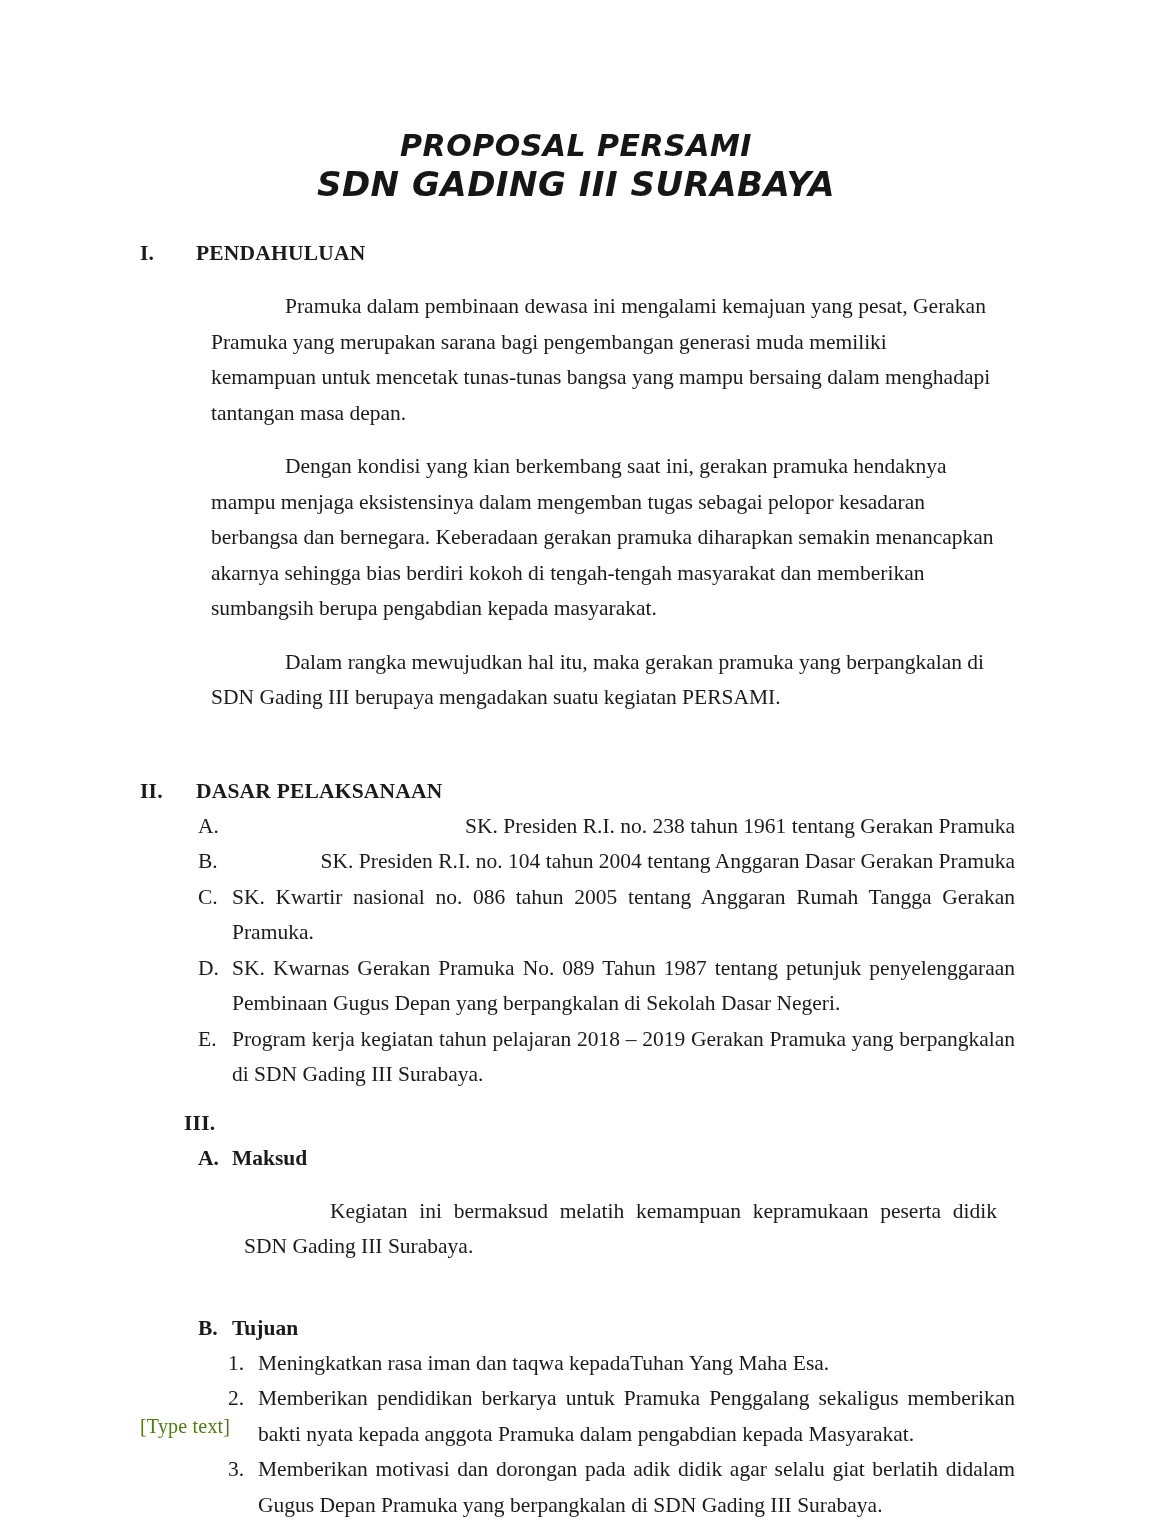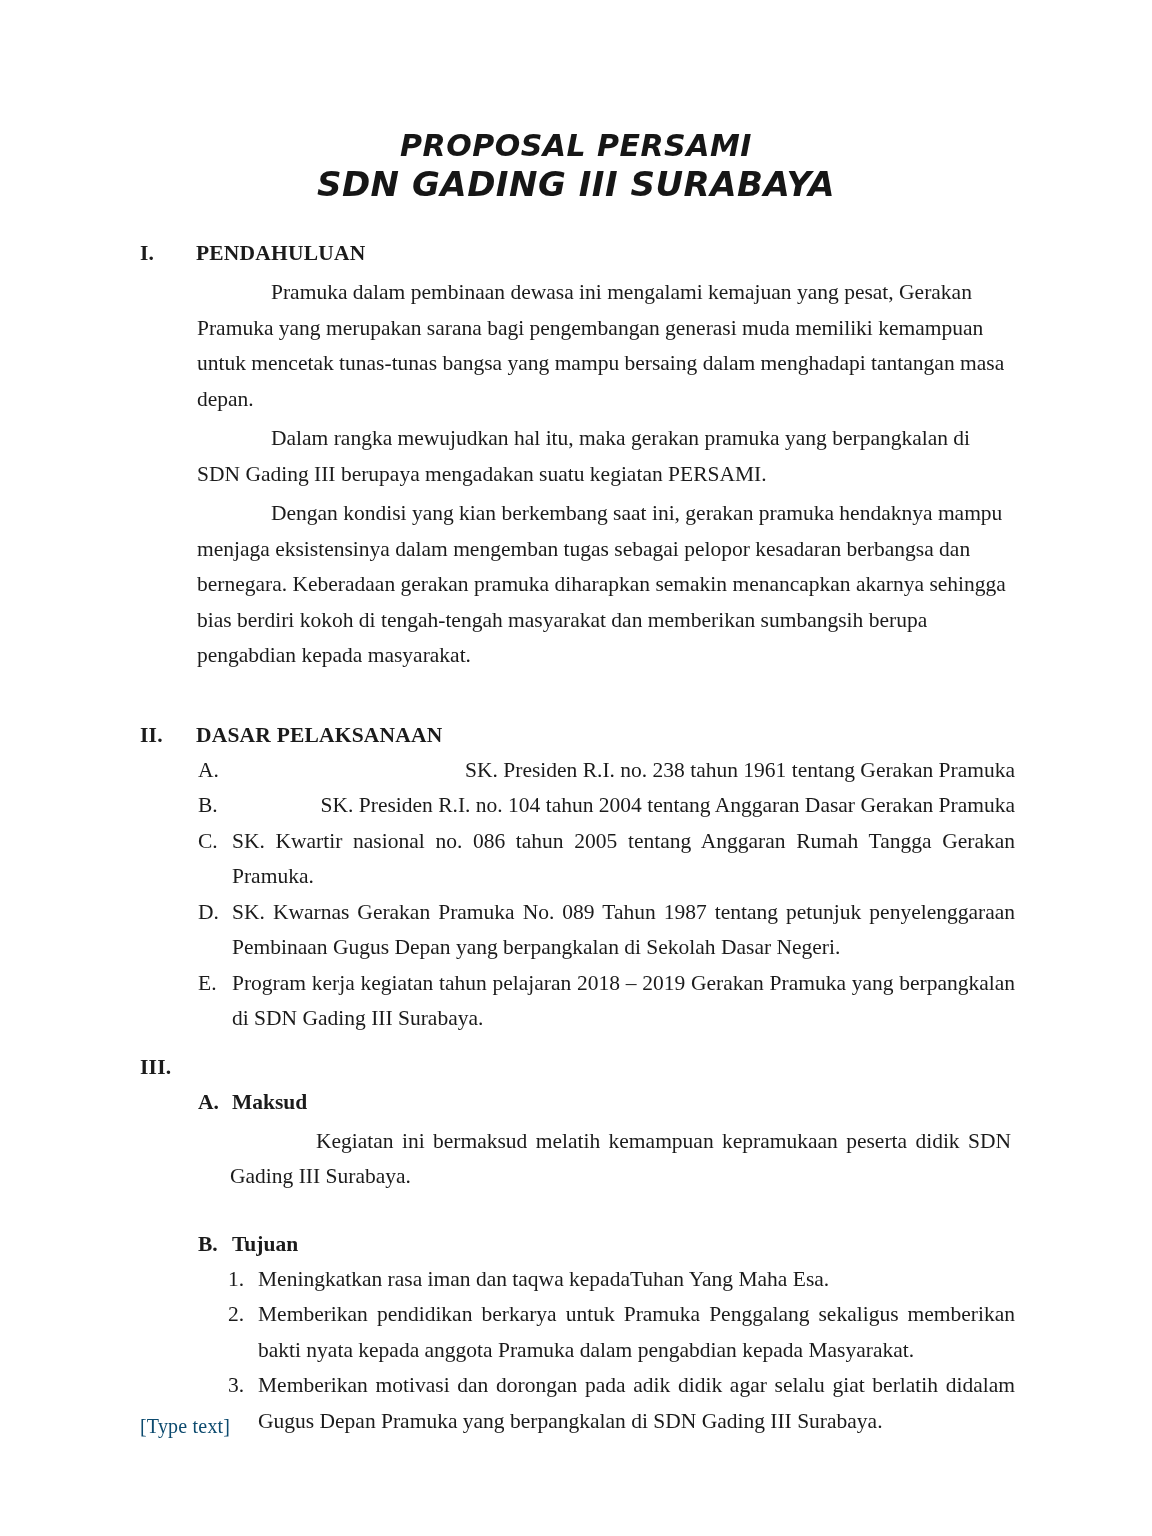--- a/index.html
+++ b/index.html
@@ -66,24 +66,25 @@
     margin: 0;
   }
   .sec-head .num {
     width: 56px;
     flex: 0 0 56px;
   }
   .sec-head.tight .num {
     width: auto;
     flex: 0 0 auto;
     padding-right: 7px;
+    margin-left: 44px;
   }
 
   .para {
-    margin: 4px;
+    margin: 18px;
     padding-left: 53px;
     text-indent: 74px;
     text-align: left;
     line-height: 35.5px;
   }
   .para.justify {
     text-align: justify;
     text-indent: 86px;
     padding-left: 86px;
   }
@@ -152,21 +153,21 @@
   .gap-sm { height: 13px; }
   .gap-md { height: 28px; }
   .gap-lg { height: 40px; }
 
   
   .footer {
     position: absolute;
     left: 140px;
     top: 1415px;
     font-size: 20px;
-    color: #0c4a6e;
+    color: #4d7c0f;
     letter-spacing: 0.2px;
   }
 </style>
 </head>
 <body>
 
 <div class="page">
 
   <div class="title-block">
     <span class="title-line first">PROPOSAL PERSAMI</span>
@@ -174,22 +175,22 @@
   </div>
 
   <div class="doc">
 
     <div class="sec-head">
       <span class="num">I.</span>
       <span class="label">PENDAHULUAN</span>
     </div>
 
     <p class="para">Pramuka dalam pembinaan dewasa ini mengalami kemajuan yang pesat, Gerakan Pramuka yang merupakan sarana bagi pengembangan generasi muda memiliki kemampuan untuk mencetak tunas-tunas bangsa yang mampu bersaing dalam menghadapi tantangan masa depan.</p>
+    <p class="para">Dengan kondisi yang kian berkembang saat ini, gerakan pramuka hendaknya mampu menjaga eksistensinya dalam mengemban tugas sebagai pelopor kesadaran berbangsa dan bernegara. Keberadaan gerakan pramuka diharapkan semakin menancapkan akarnya sehingga bias berdiri kokoh di tengah-tengah masyarakat dan memberikan sumbangsih berupa pengabdian kepada masyarakat.</p>
     <p class="para">Dalam rangka mewujudkan hal itu, maka gerakan pramuka yang berpangkalan di SDN Gading III  berupaya mengadakan suatu kegiatan PERSAMI.</p>
-    <p class="para">Dengan kondisi yang kian berkembang saat ini, gerakan pramuka hendaknya mampu menjaga eksistensinya dalam mengemban tugas sebagai pelopor kesadaran berbangsa dan bernegara. Keberadaan gerakan pramuka diharapkan semakin menancapkan akarnya sehingga bias berdiri kokoh di tengah-tengah masyarakat dan memberikan sumbangsih berupa pengabdian kepada masyarakat.</p>
 
     <div class="gap-lg"></div>
 
     <div class="sec-head">
       <span class="num">II.</span>
       <span class="label">DASAR PELAKSANAAN</span>
     </div>
 
     <ul class="alpha-list">
       <li>

